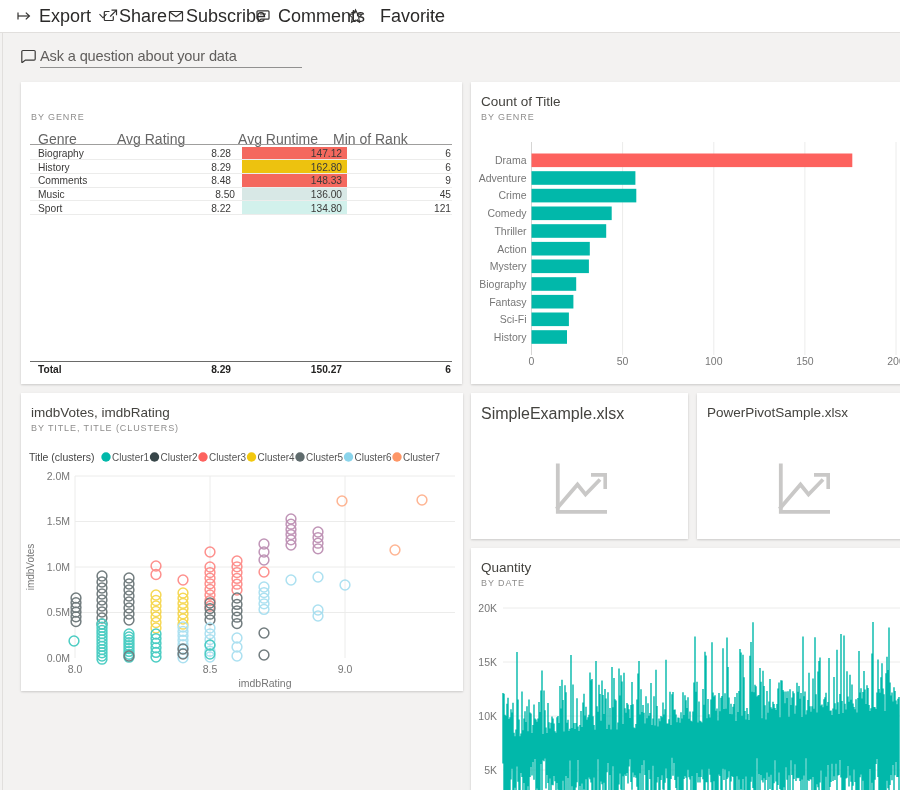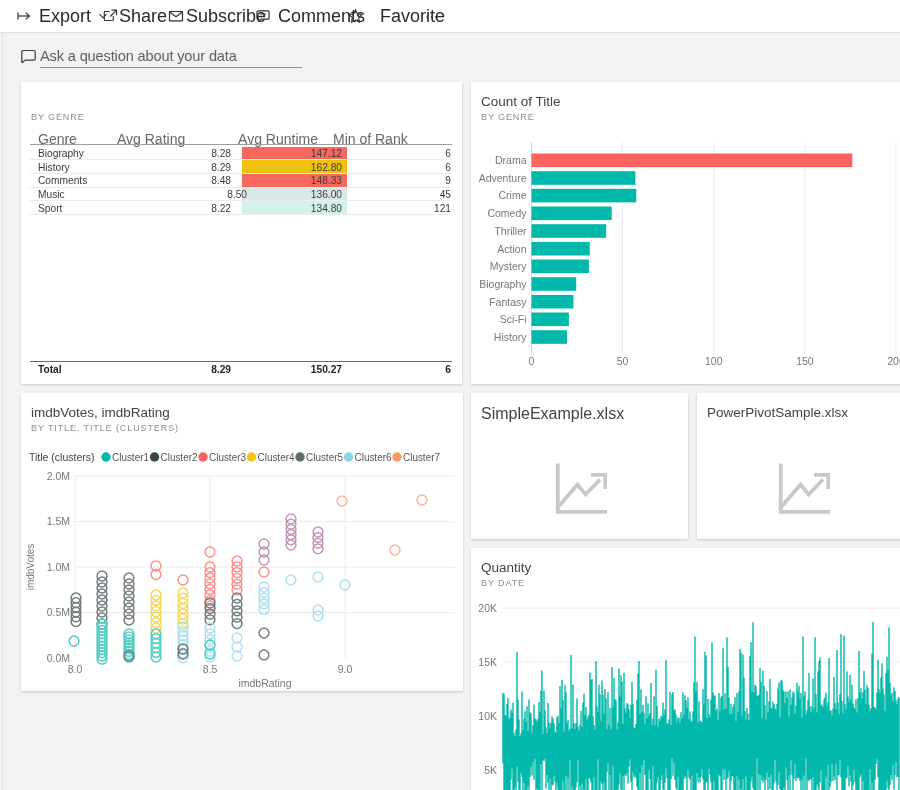--- a/index.html
+++ b/index.html
@@ -93,21 +93,21 @@
 <div class="cellR" style="left:330px;top:79.7px;width:100px">6</div>
 <div class="sep" style="left:9px;top:90.9px;width:422px"></div>
 <div style="position:absolute;left:221px;top:91.9px;width:105px;height:13.7px;background:#F4685E"></div>
 <div class="cellL" style="left:17px;top:93.4px">Comments</div>
 <div class="cellR" style="left:110px;top:93.4px;width:100px">8.48</div>
 <div class="cellR" style="left:221px;top:93.4px;width:100px">148.33</div>
 <div class="cellR" style="left:330px;top:93.4px;width:100px">9</div>
 <div class="sep" style="left:9px;top:104.6px;width:422px"></div>
 <div style="position:absolute;left:221px;top:105.6px;width:105px;height:13.7px;background:#D8E8E6"></div>
 <div class="cellL" style="left:17px;top:107.1px">Music</div>
-<div class="cellR" style="left:126px;top:107.1px;width:100px">8.50</div>
+<div class="cellR" style="left:114px;top:107.1px;width:100px">8.50</div>
 <div class="cellR" style="left:221px;top:107.1px;width:100px">136.00</div>
 <div class="cellR" style="left:330px;top:107.1px;width:100px">45</div>
 <div class="sep" style="left:9px;top:118.3px;width:422px"></div>
 <div style="position:absolute;left:221px;top:119.3px;width:105px;height:13.7px;background:#D2F1EC"></div>
 <div class="cellL" style="left:17px;top:120.8px">Sport</div>
 <div class="cellR" style="left:110px;top:120.8px;width:100px">8.22</div>
 <div class="cellR" style="left:221px;top:120.8px;width:100px">134.80</div>
 <div class="cellR" style="left:330px;top:120.8px;width:100px">121</div>
 <div class="sep" style="left:9px;top:132.0px;width:422px"></div>
 <div class="sep" style="left:9px;top:279px;width:422px;background:#6a6a69"></div>

